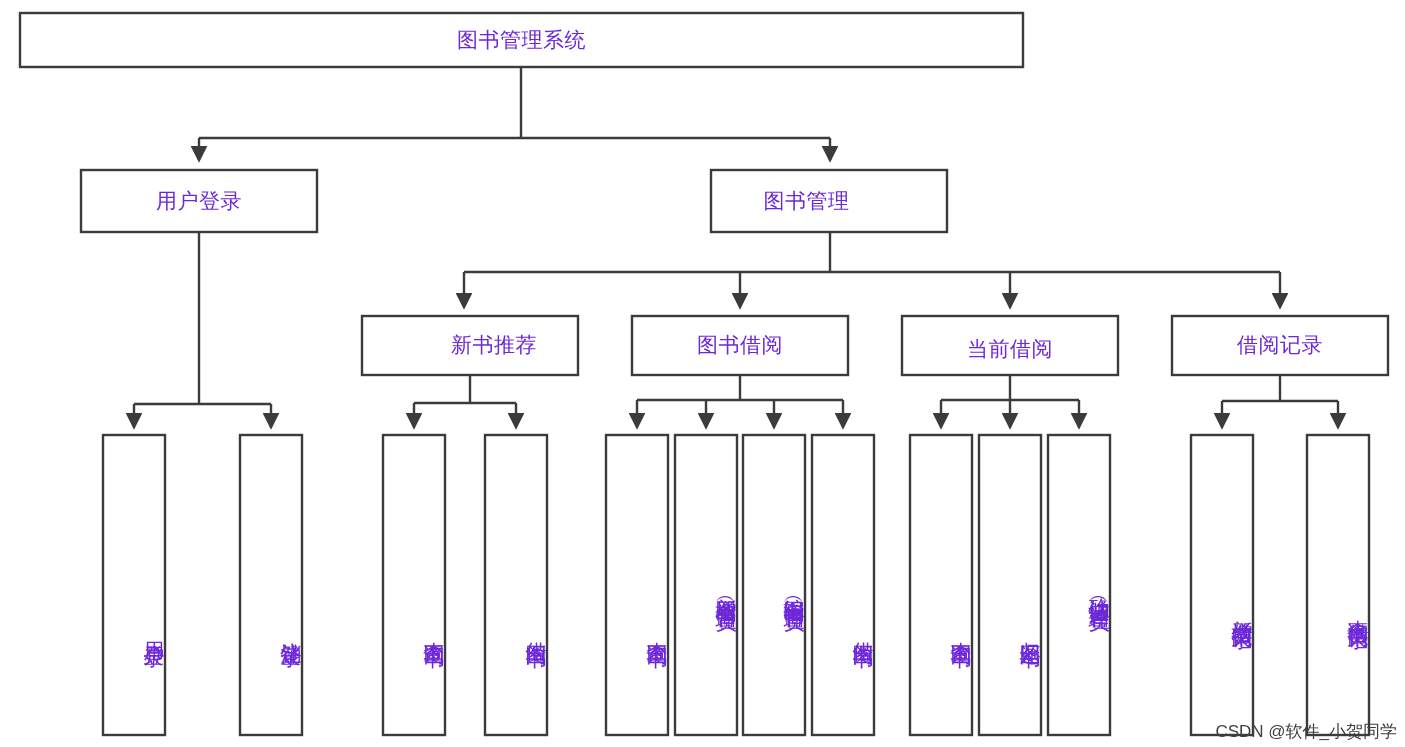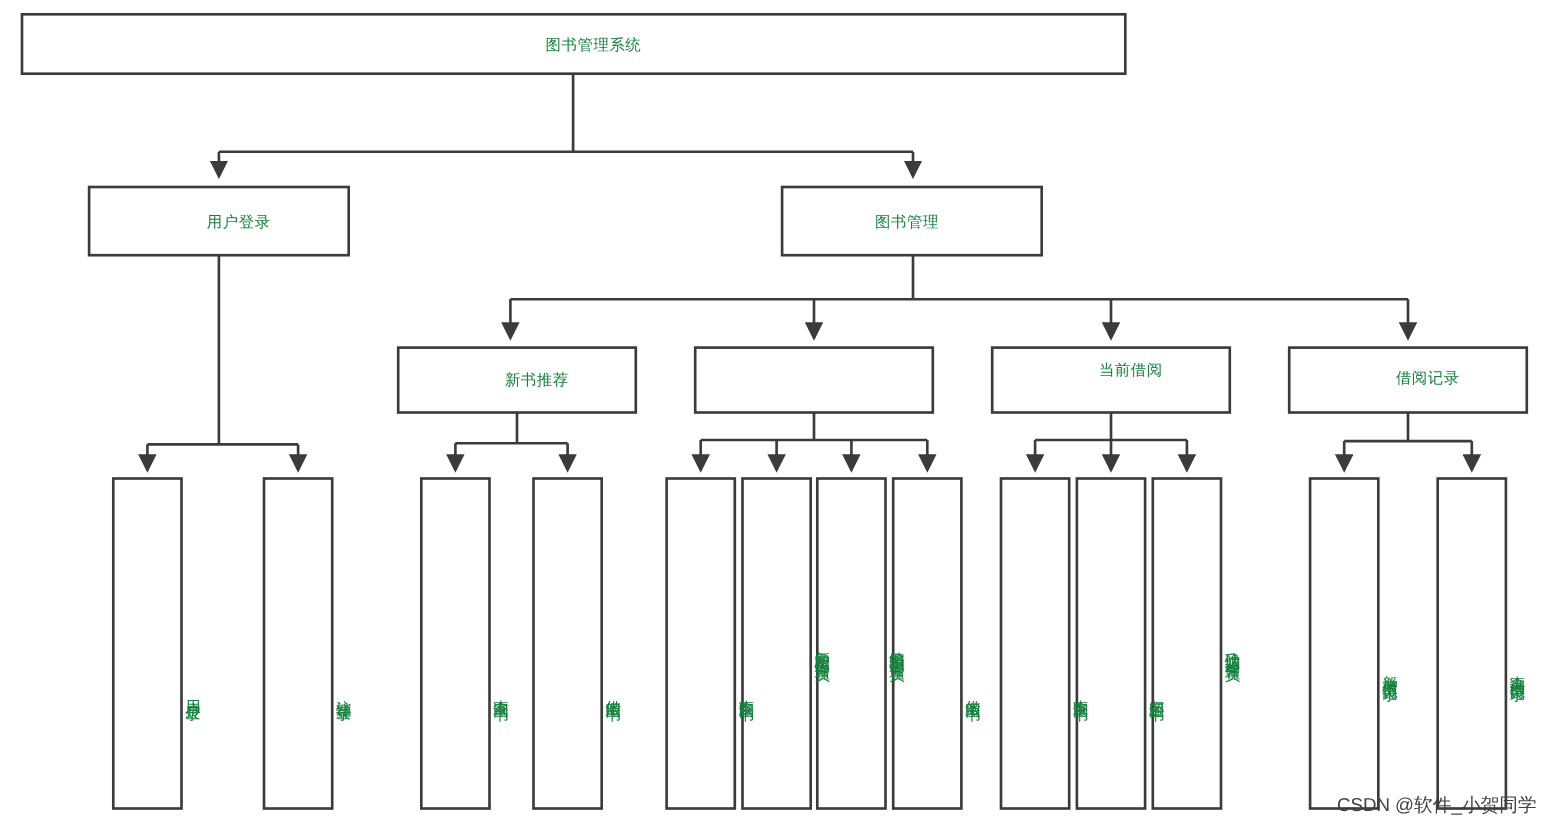--- a/index.html
+++ b/index.html
@@ -35,27 +35,26 @@
     stroke: #3b3b3b;
     stroke-width: 2.4;
     fill: none;
     stroke-linecap: butt;
   }
   .node-label {
     position: absolute;
     display: flex;
     align-items: center;
     justify-content: center;
-    color: #15803d;
-    font-size: 14px;
+    color: #6d28d9;
+    font-size: 21px;
     letter-spacing: 0.5px;
     line-height: 1.05;
     white-space: nowrap;
     pointer-events: none;
-    margin-left: 18px;
   }
   .node-label.vertical {
     writing-mode: vertical-rl;
     text-orientation: upright;
     align-items: flex-start;
     justify-content: center;
     white-space: normal;
     letter-spacing: 2px;
     padding-top: 14px;
     box-sizing: border-box;
@@ -159,22 +158,23 @@
     <rect class="node-box" x="1048" y="435" width="62" height="300"></rect>
     <rect class="node-box" x="1191" y="435" width="62" height="300"></rect>
     <rect class="node-box" x="1307" y="435" width="62" height="300"></rect>
   </svg>
 
   <div class="node-label" style="left:20px; top:13px; width:1003px; height:54px;">图书管理系统</div>
 
   <div class="node-label" style="left:81px; top:170px; width:236px; height:62px;">用户登录</div>
   <div class="node-label" style="left:711px; top:170px; width:191px; height:62px;">图书管理</div>
 
-  <div class="node-label" style="left:362px; top:316px; width:216px; height:59px;">新书推荐</div>
-  <div class="node-label" style="left:902px; top:307px; width:216px; height:59px;border-radius:21px;">当前借阅</div>
+  <div class="node-label" style="left:362px; top:316px; width:216px; height:59px;padding-left:24px;">新书推荐</div>
+  <div class="node-label" style="left:632px; top:316px; width:216px; height:59px;">图书借阅</div>
+  <div class="node-label" style="left:902px; top:320px; width:216px; height:59px;border-radius:21px;">当前借阅</div>
   <div class="node-label" style="left:1172px; top:316px; width:216px; height:59px;font-family:Liberation Serif, serif;">借阅记录</div>
 
   <div class="node-label vertical" style="left:103px; top:435px; width:62px; height:300px; padding-top:88px;">用户登录</div>
   <div class="node-label vertical" style="left:240px; top:435px; width:62px; height:300px; padding-top:88px;">注销登录</div>
   <div class="node-label vertical" style="left:383px; top:435px; width:62px; height:300px; padding-top:88px;">查询图书</div>
   <div class="node-label vertical" style="left:485px; top:435px; width:62px; height:300px; padding-top:88px;">借阅图书</div>
   <div class="node-label vertical" style="left:606px; top:435px; width:62px; height:300px; padding-top:88px;">查询图书</div>
   <div class="node-label vertical" style="left:675px; top:435px; width:62px; height:300px; padding-top:10px;">新增图书（管理员）</div>
   <div class="node-label vertical" style="left:743px; top:435px; width:62px; height:300px; padding-top:10px;">编辑图书（管理员）</div>
   <div class="node-label vertical" style="left:812px; top:435px; width:62px; height:300px; padding-top:88px;">借阅图书</div>

